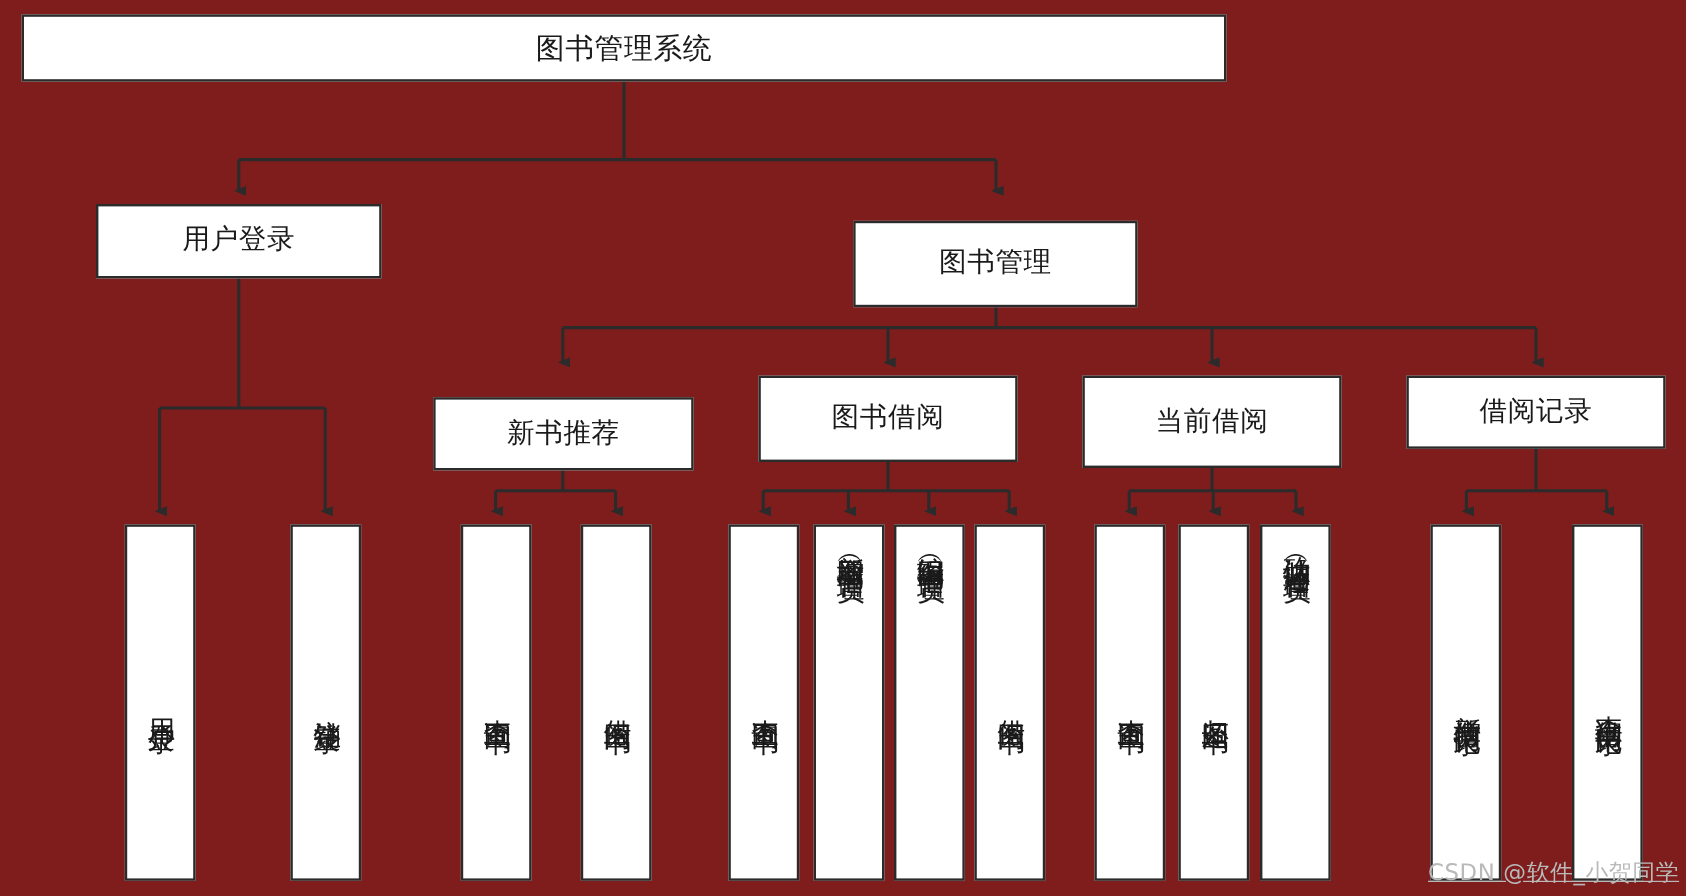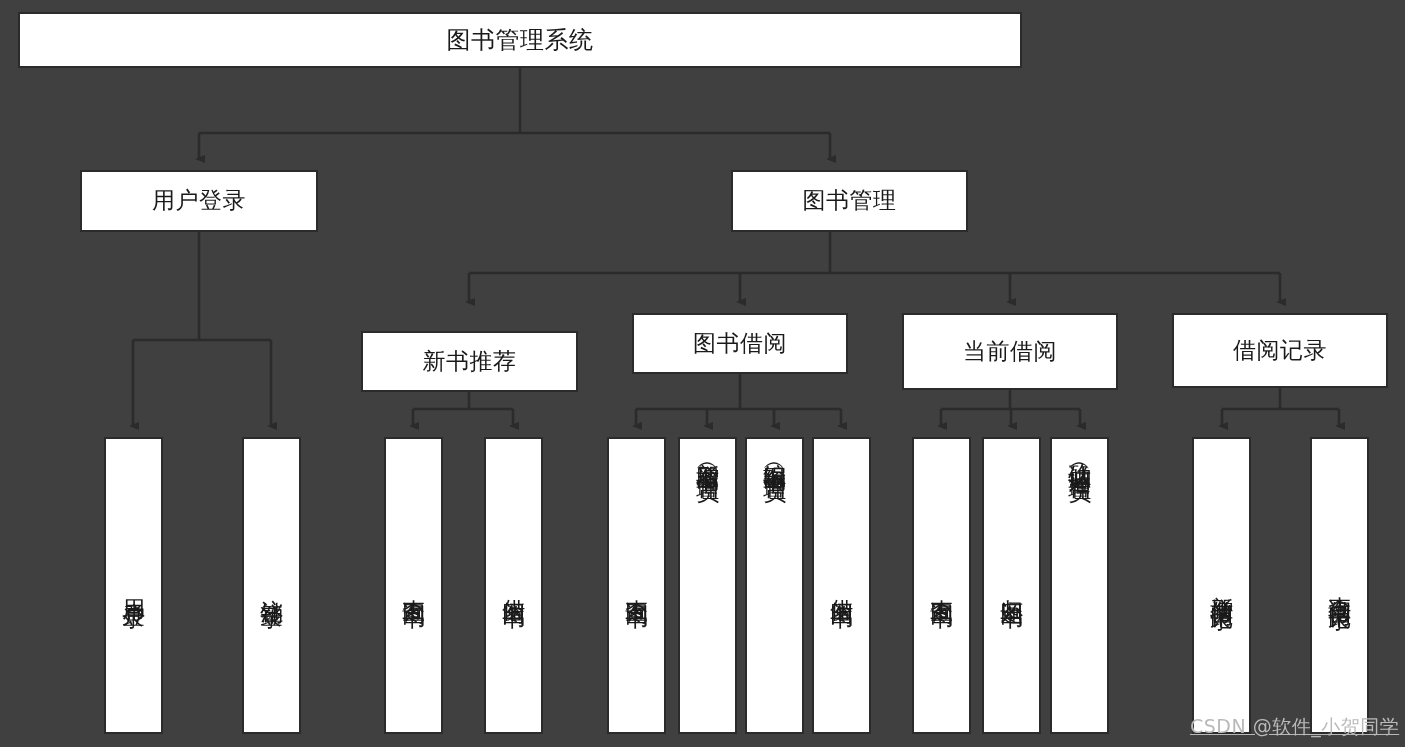--- a/index.html
+++ b/index.html
@@ -8,21 +8,21 @@
     padding: 0;
     background: #ffffff;
   }
   body {
     font-family: "DejaVu Sans", "Liberation Sans", sans-serif;
   }
   #canvas {
     position: relative;
     width: 1405px;
     height: 747px;
-    background: #404040;
+    background: #7f1d1d;
     overflow: hidden;
   }
   svg.edges {
     position: absolute;
     left: 0;
     top: 0;
     width: 1405px;
     height: 747px;
     pointer-events: none;
   }
@@ -135,37 +135,37 @@
   </svg>
 
   <div class="node horiz root" style="left:18px; top:12px; width:1004px; height:56px;">
     <span class="label">图书管理系统</span>
   </div>
 
   <div class="node horiz" style="left:80px; top:170px; width:238px; height:62px;">
     <span class="label">用户登录</span>
   </div>
 
-  <div class="node horiz" style="left:711px; top:170px; width:237px; height:62px;margin-left:20px;">
+  <div class="node horiz" style="left:711px; top:184px; width:237px; height:72px;">
     <span class="label">图书管理</span>
   </div>
 
   <div class="node horiz" style="left:361px; top:331px; width:217px; height:61px;justify-content:center;">
     <span class="label">新书推荐</span>
   </div>
 
-  <div class="node horiz" style="left:632px; top:313px; width:216px; height:61px;">
+  <div class="node horiz" style="left:632px; top:313px; width:216px; height:72px;">
     <span class="label">图书借阅</span>
   </div>
 
   <div class="node horiz" style="left:902px; top:313px; width:216px; height:77px;">
     <span class="label">当前借阅</span>
   </div>
 
-  <div class="node horiz" style="left:1172px; top:313px; width:216px; height:75px;">
+  <div class="node horiz" style="left:1172px; top:313px; width:216px; height:61px;">
     <span class="label">借阅记录</span>
   </div>
 
   <div class="node vert centered" style="left:104px; top:437px; width:59px; height:297px;">
     <span class="label">用户登录</span>
   </div>
 
   <div class="node vert centered" style="left:242px; top:437px; width:59px; height:297px;">
     <span class="label">注销登录</span>
   </div>

